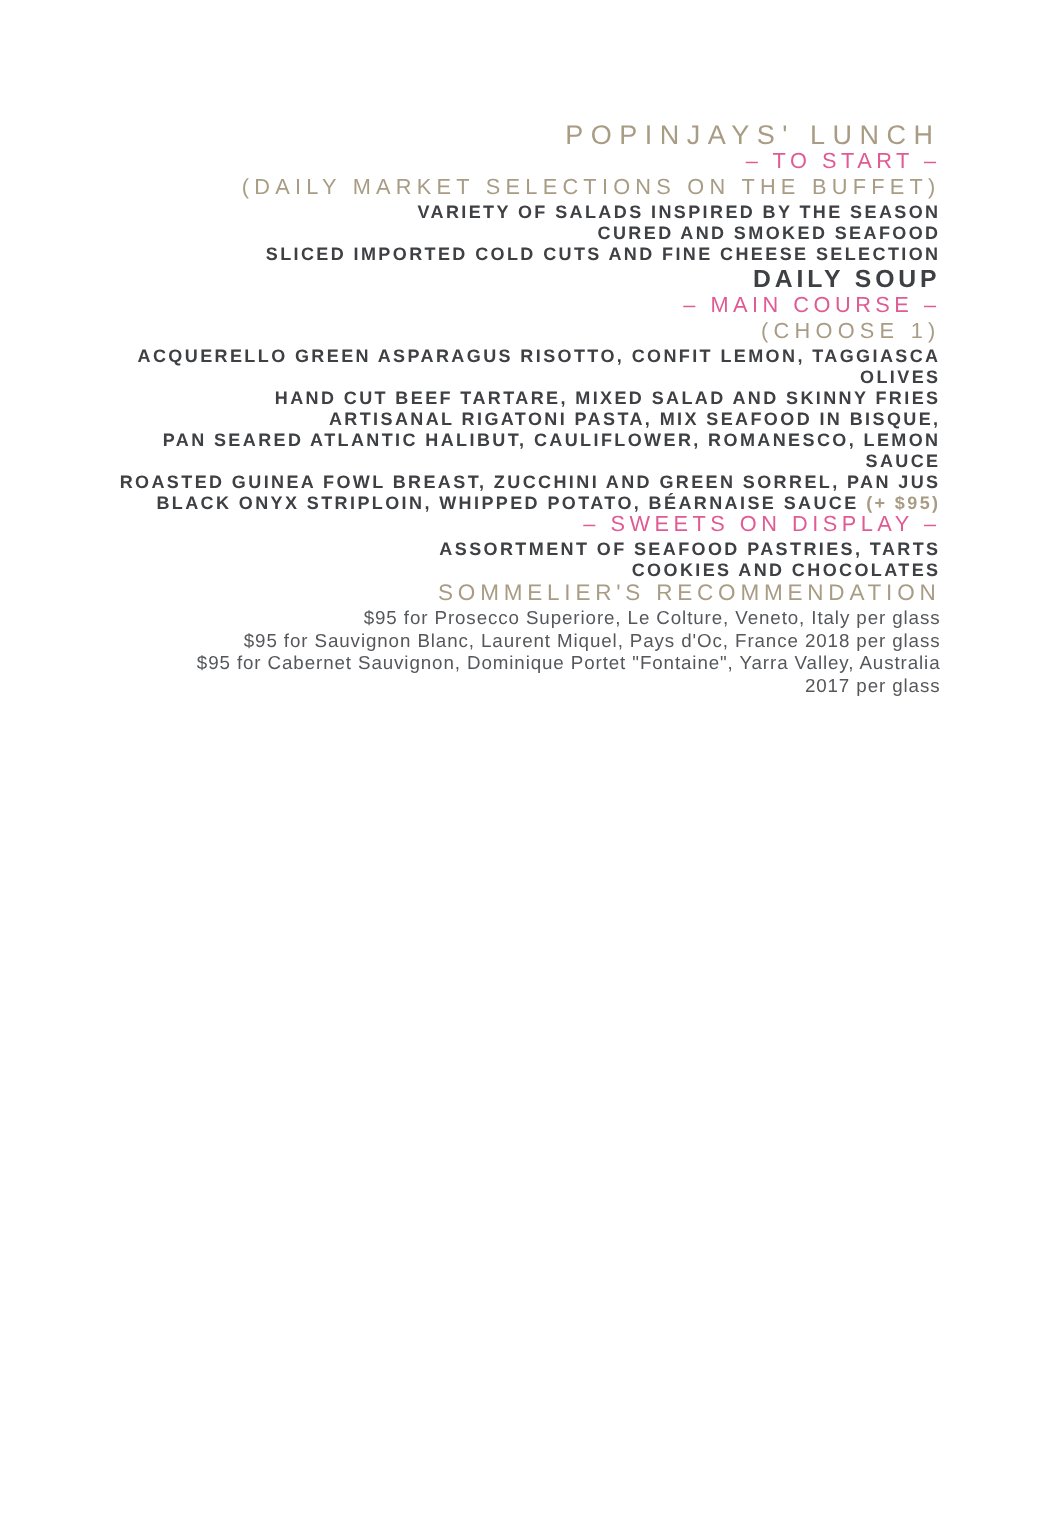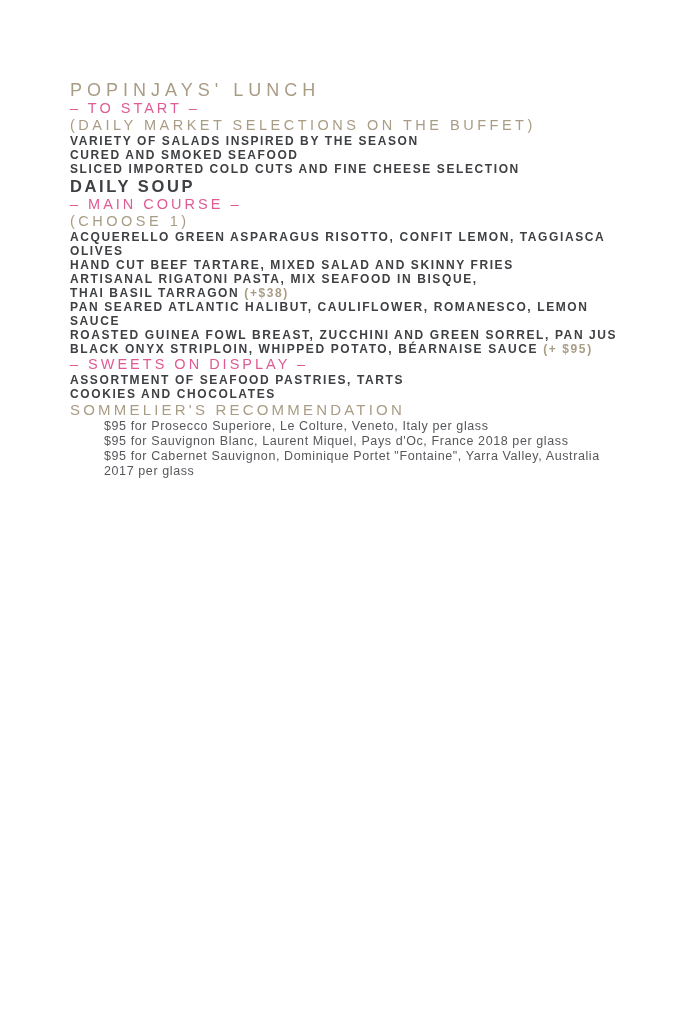--- a/index.html
+++ b/index.html
@@ -10,21 +10,21 @@
     --white: #ffffff;
   }
   * { box-sizing: border-box; }
   html, body { margin: 0; padding: 0; background: #ffffff; }
   .page {
     width: 557px;
     height: 1026px;
     margin: 0 auto;
     background: var(--white);
     padding-top: 80px;
-    text-align: left;
+    text-align: right;
     font-family: "Liberation Sans", sans-serif;
     color: var(--dark);
     overflow: hidden;
   }
   .page p, .page h1, .page h2, .page h3 { margin: 0; }
 
   .menu-title {
     font-size: 18px;
     font-weight: 400;
     letter-spacing: 5px;
@@ -122,21 +122,20 @@
     <p class="item mt-item-26">SLICED IMPORTED COLD CUTS AND FINE CHEESE SELECTION</p>
     <p class="soup mt-soup">DAILY SOUP</p>
   </div>
 
   <div>
     <h2 class="heading-pink mt-main-course">– MAIN COURSE –</h2>
     <h3 class="heading-gold mt-choose">(CHOOSE 1)</h3>
     <p class="item mt-item-26">ACQUERELLO GREEN ASPARAGUS RISOTTO, CONFIT LEMON, TAGGIASCA OLIVES</p>
     <p class="item mt-handcut">HAND CUT BEEF TARTARE, MIXED SALAD AND SKINNY FRIES</p>
     <p class="item mt-artisanal">ARTISANAL RIGATONI PASTA, MIX SEAFOOD IN BISQUE,</p>
-    <p class="item mt-tarragon"><span>THAI BASIL TARRAGON</span><span class="supp">(+$38)</span></p>
     <p class="item mt-item-26">PAN SEARED ATLANTIC HALIBUT, CAULIFLOWER, ROMANESCO, LEMON SAUCE</p>
     <p class="item mt-item-25">ROASTED GUINEA FOWL BREAST, ZUCCHINI AND GREEN SORREL, PAN JUS</p>
     <p class="item mt-striploin"><span>BLACK ONYX STRIPLOIN, WHIPPED POTATO, BÉARNAISE SAUCE</span><span class="supp">(+ $95)</span></p>
   </div>
 
   <div>
     <h2 class="heading-pink mt-sweets">– SWEETS ON DISPLAY –</h2>
     <p class="item mt-assortment">ASSORTMENT OF SEAFOOD PASTRIES, TARTS</p>
     <p class="item mt-item-26">COOKIES AND CHOCOLATES</p>
   </div>

